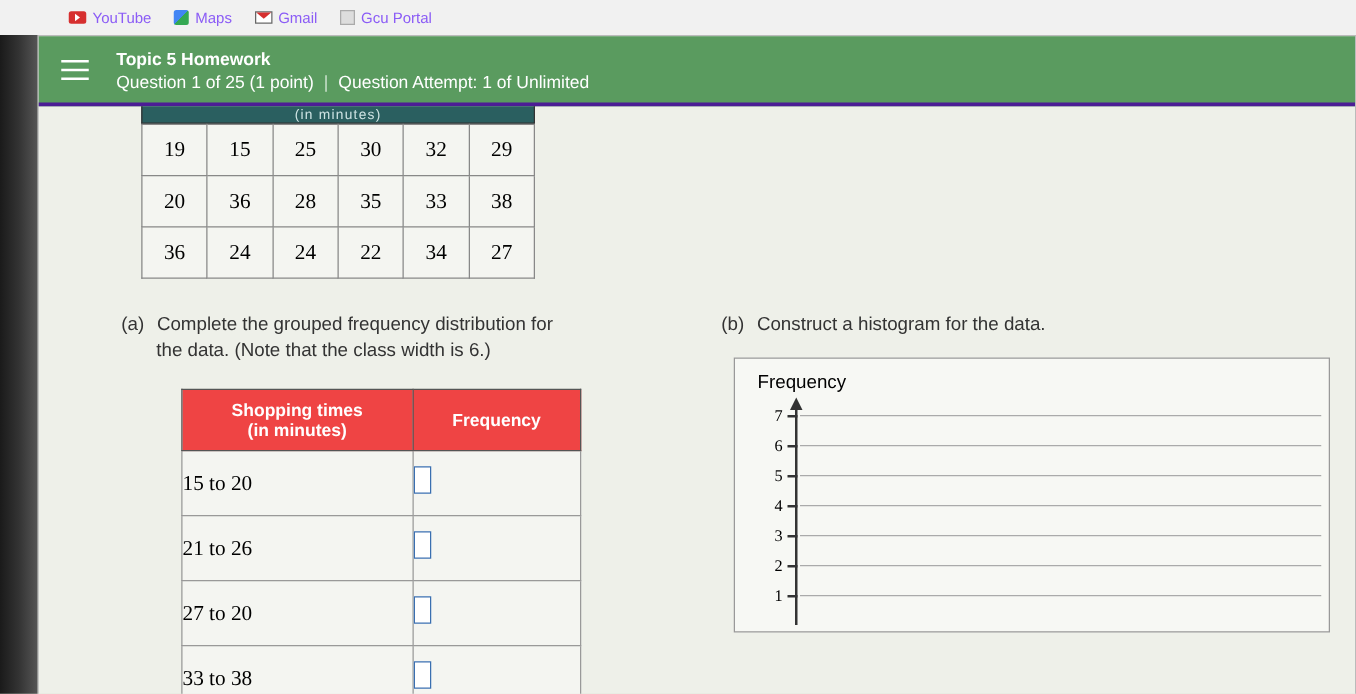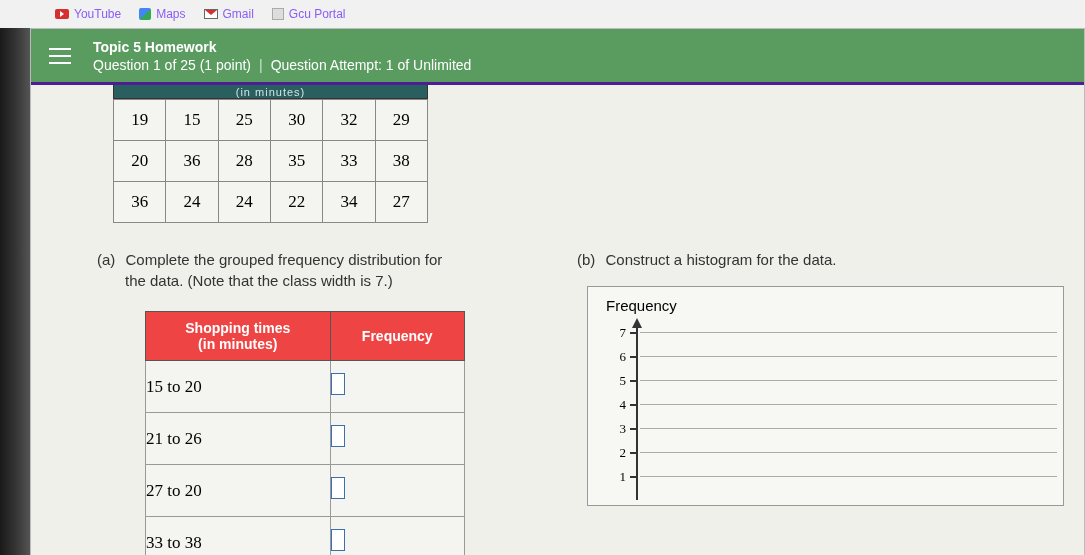--- a/index.html
+++ b/index.html
@@ -319,21 +319,21 @@
         </tbody>
     </table>
   </div>
 
   <div class="parts-row">
     <div class="part-a">
       <div class="part-label">
         <span class="tag">(a)</span>
         <span>Complete the grouped frequency distribution for</span>
       </div>
-      <div class="part-label" style="margin-left:28px">the data. (Note that the class width is 7.)</div>
+      <div class="part-label" style="margin-left:28px">the data. (Note that the class width is 6.)</div>
 
       <table class="freq-table">
         <thead>
           <tr>
             <th>
               <div>Shopping times</div>
               <div>(in minutes)</div>
             </th>
             <th>Frequency</th>
           </tr>

